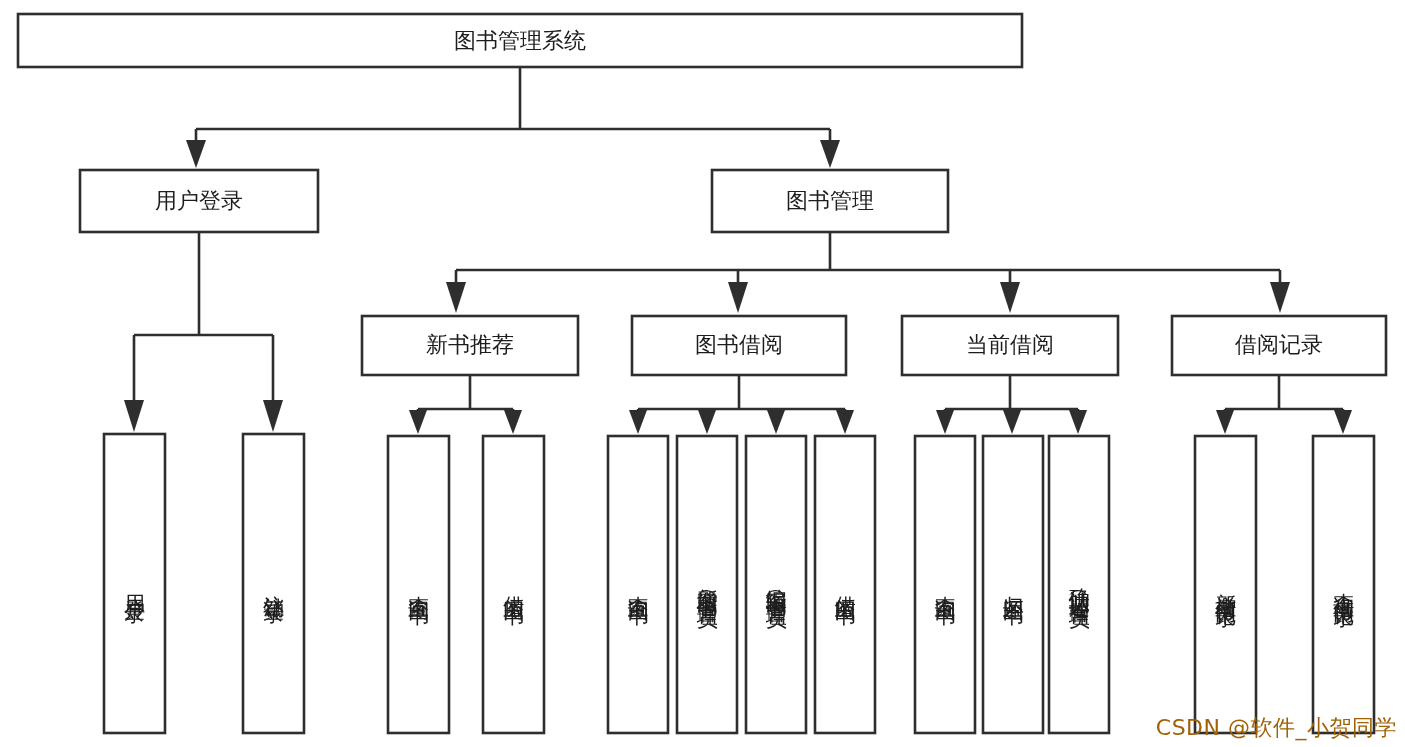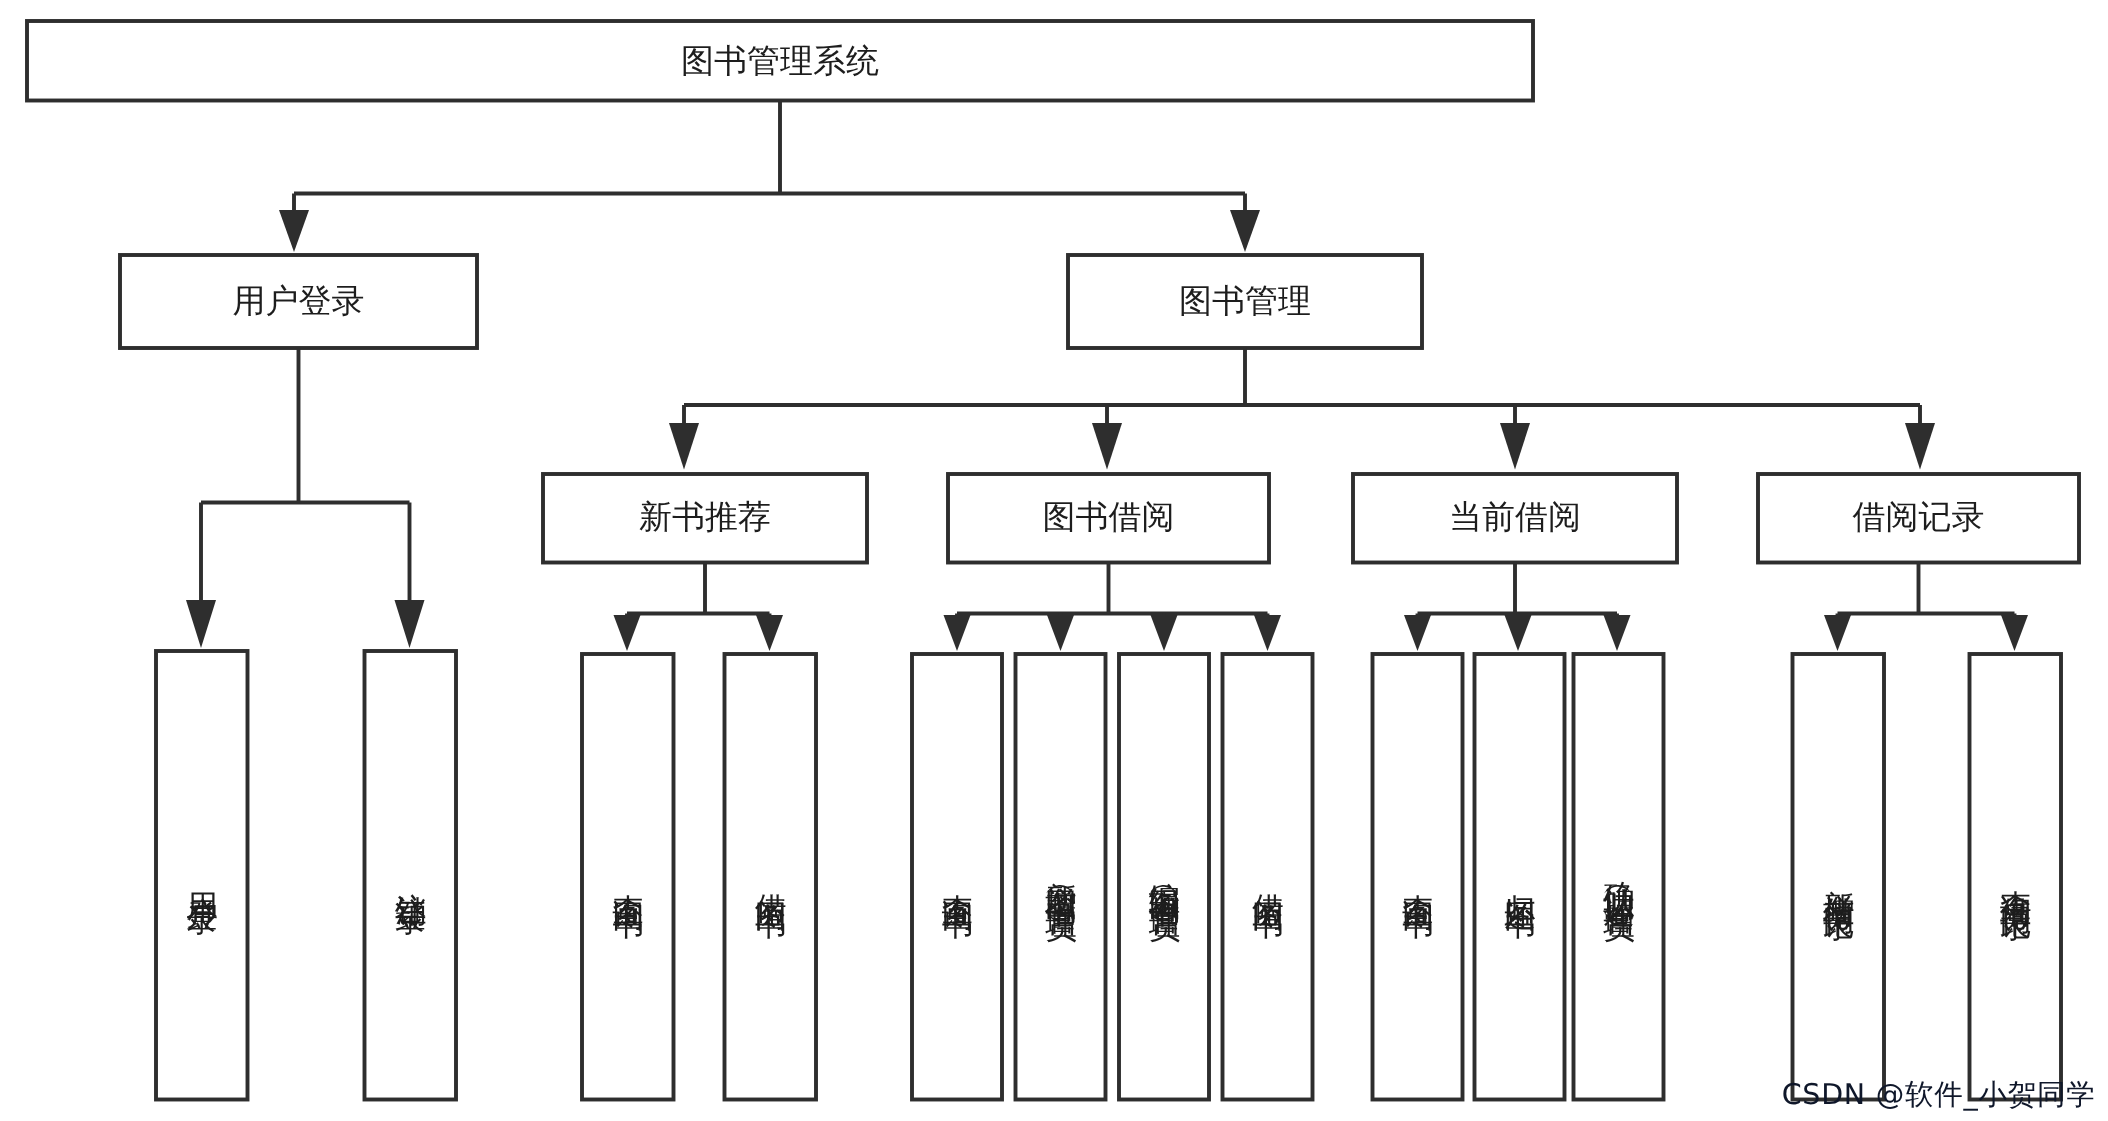--- a/index.html
+++ b/index.html
@@ -65,22 +65,22 @@
     pointer-events: none;
     display: flex;
     align-items: center;
     justify-content: center;
   }
   .watermark {
     position: absolute;
     right: 8px;
     bottom: 4px;
     font-family: "DejaVu Sans", "Liberation Sans", sans-serif;
-    font-size: 19px;
-    color: #0f172a;
+    font-size: 22px;
+    color: #a16207;
     letter-spacing: 0.5px;
     white-space: nowrap;
     pointer-events: none;
   }
 </style>
 </head>
 <body>
 
 <div id="diagram-root">
 

